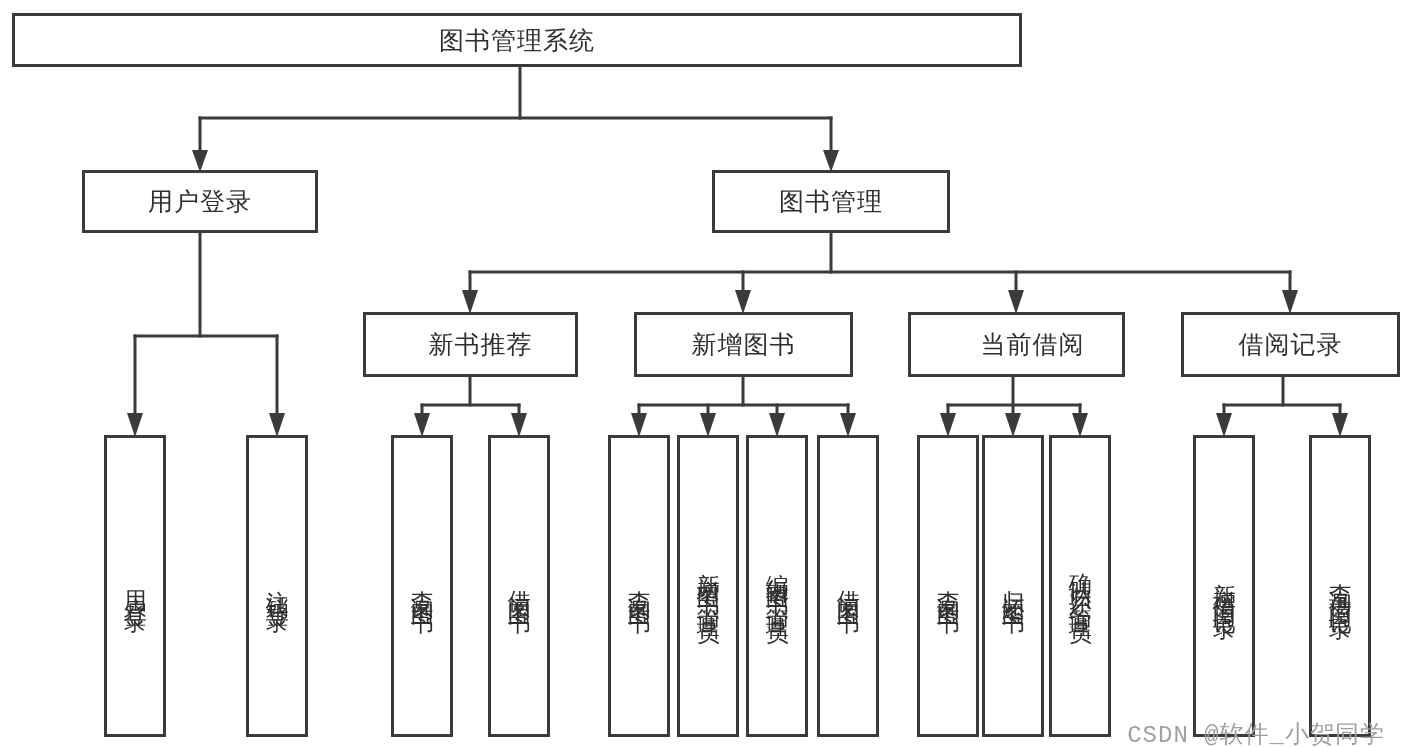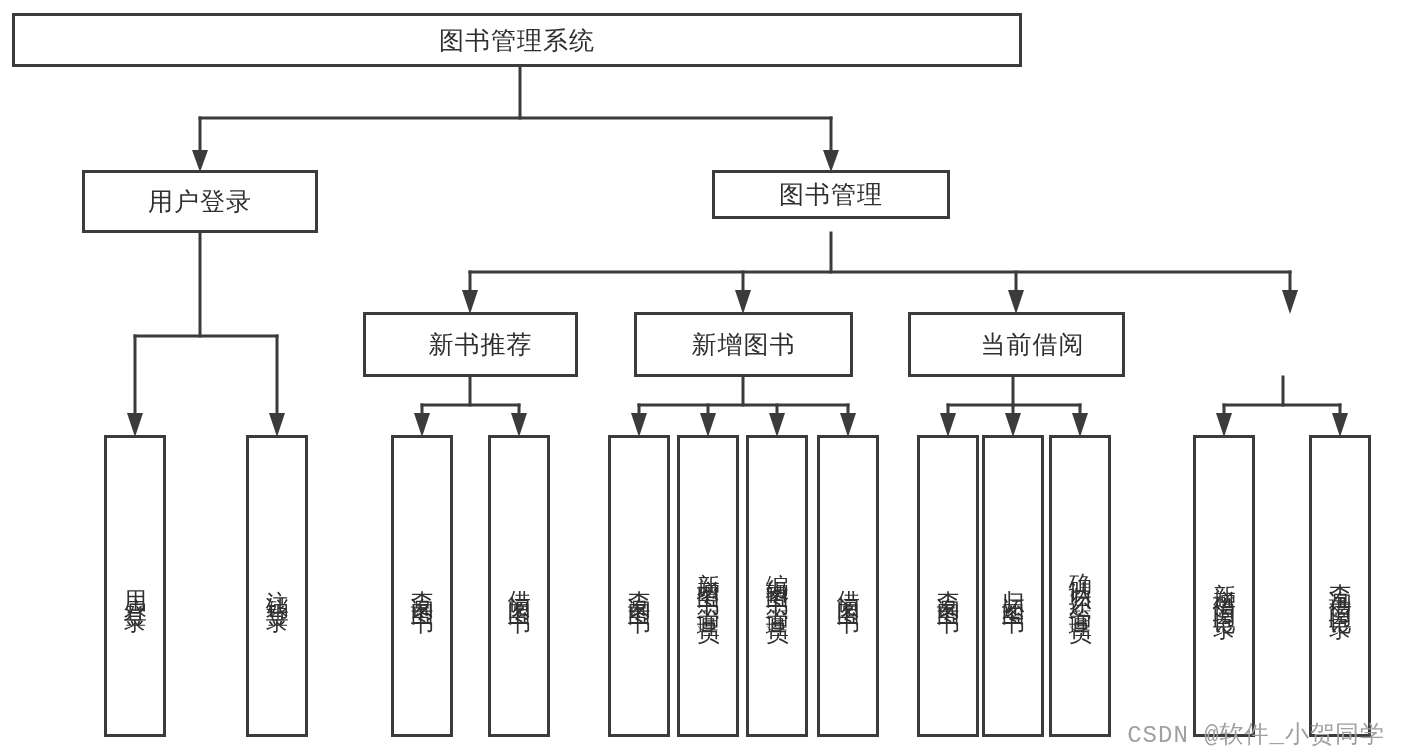--- a/index.html
+++ b/index.html
@@ -151,25 +151,26 @@
       <path d="M1224 405 V415"></path>
         <polygon points="1216,413 1232,413 1224,437"></polygon>
       <path d="M1340 405 V415"></path>
         <polygon points="1332,413 1348,413 1340,437"></polygon>
     </g>
   </svg>
 
   <div class="node" style="left:12px; top:13px; width:1010px; height:54px;">图书管理系统</div>
 
   <div class="node" style="left:82px; top:170px; width:236px; height:63px;">用户登录</div>
-  <div class="node" style="left:712px; top:170px; width:238px; height:49px;">图书管理</div>
+  <div class="node" style="left:712px; top:170px; width:238px; height:63px;">图书管理</div>
 
   <div class="node" style="left:363px; top:312px; width:215px; height:65px;padding-left:20px;">新书推荐</div>
   <div class="node" style="left:634px; top:312px; width:219px; height:65px;">新增图书</div>
   <div class="node" style="left:908px; top:312px; width:217px; height:65px;padding-left:32px;">当前借阅</div>
+  <div class="node" style="left:1181px; top:312px; width:219px; height:65px;">借阅记录</div>
 
   <div class="leaf" style="left:104px;">
     <span class="vtext">用户登录</span>
   </div>
   <div class="leaf" style="left:246px;">
     <span class="vtext">注销登录</span>
   </div>
 
   <div class="leaf" style="left:391px;">
     <span class="vtext">查询图书</span>

